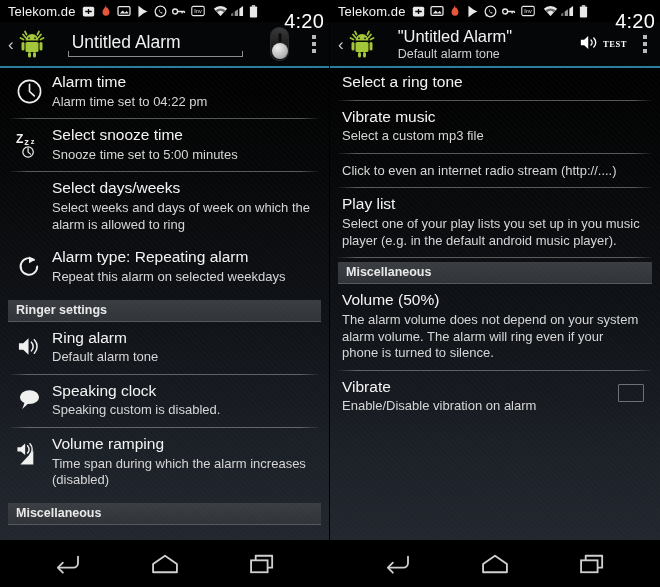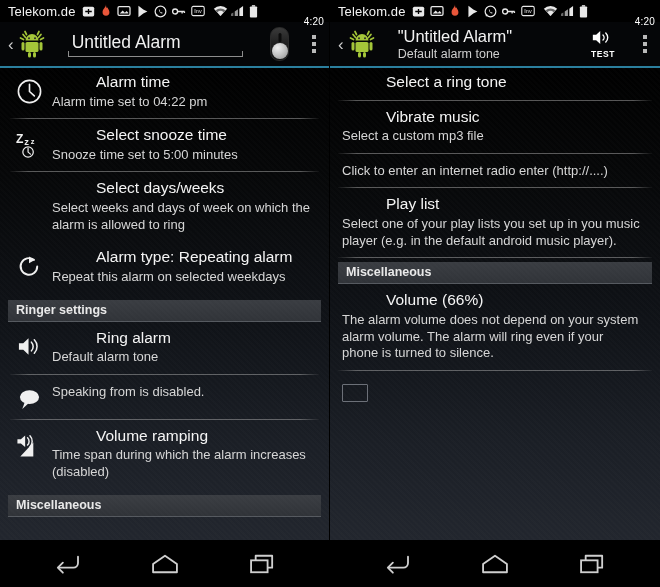--- a/index.html
+++ b/index.html
@@ -32,21 +32,21 @@
     padding: 0 5px 0 8px;
     color: #e8e8e8;
     font-size: 12.5px;
     position: relative;
     z-index: 5;
   }
   .carrier { font-size: 13px; color: #f2f2f2; letter-spacing: .1px; }
   .sb-icons { display: flex; align-items: center; gap: 5px; margin-left: 7px; flex: 1; }
   .sb-ic { display: inline-flex; align-items: center; justify-content: center; }
   .sb-ic svg { display: block; }
-  .clock { font-size: 10px; color: #fff; margin-left: 4px; letter-spacing: .2px; margin-top: 20px; }
+  .clock { font-size: 20px; color: #fff; margin-left: 4px; letter-spacing: .2px; margin-top: 20px; }
 
   
   .actionbar {
     height: 44px;
     background: #050608;
     display: flex;
     align-items: center;
     padding: 0 2px 0 4px;
     position: relative;
     z-index: 4;
@@ -98,22 +98,22 @@
     position: absolute; left: 50%; top: 5px; transform: translateX(-50%);
     width: 3px; height: 9px; border-radius: 2px; background: #0c0c0c;
   }
   .toggle .knob {
     position: absolute; left: 50%; bottom: 1px; transform: translateX(-50%);
     width: 16px; height: 16px; border-radius: 50%;
     background: radial-gradient(circle at 35% 30%, #efefef 0%, #bdbdbd 55%, #8c8c8c 100%);
   }
 
   .testbtn {
-    display: flex; flex-direction: column; align-items: center; justify-content: center;
-    width: 46px; margin-right: 6px; color: #fff;
+    display: flex; align-items: center; justify-content: center;
+    width: 46px; margin-right: 6px; color: #fff; font-family: Liberation Serif, serif;
   }
   .testbtn .lbl { font-size: 8.5px; font-weight: bold; letter-spacing: .6px; margin-top: -1px; }
 
   .overflow {
     width: 26px; height: 44px;
     display: flex; flex-direction: column; align-items: center; justify-content: center;
     gap: 3px;
   }
   .overflow i { width: 4px; height: 4px; background: #b9b9b9; display: block; }
 
@@ -139,21 +139,21 @@
     padding: 7px 10px 8px 6px;
   }
   .row .ico {
     flex: 0 0 46px; width: 46px;
     display: flex; align-items: flex-start; justify-content: center;
     padding-top: 5px;
   }
   .row.noicon .ico { flex: 0 0 46px; }
   .row .txtcol { flex: 1; min-width: 0; padding-right: 4px; }
   .row .title {
-    font-size: 15.5px; color: #f4f4f4; line-height: 1.2; font-weight: 400; margin-left: 44px;
+    font-size: 15.5px; color: #f4f4f4; line-height: 1.2; font-weight: 400;
   }
   .row .sub {
     font-size: 13px; color: #d6d6d6; line-height: 1.28; margin-top: 2px;
   }
   .sep {
     height: 1px;
     margin: 0 10px 0 10px;
     background: linear-gradient(90deg, rgba(150,150,150,.05) 0%, rgba(170,170,170,.5) 6%, rgba(170,170,170,.5) 94%, rgba(150,150,150,.05) 100%);
   }
   .sep.full { margin: 0 8px; }
@@ -374,21 +374,22 @@
       <div class="sep"></div>
 
       <div class="row">
         <span class="ico">
           <svg width="27" height="24" viewBox="0 0 28 25">
             <ellipse cx="14" cy="10.5" rx="10" ry="7.2" fill="#f0f0f0"></ellipse>
             <path d="M9 16l-2.5 7L13 17z" fill="#f0f0f0"></path>
           </svg>
         </span>
         <div class="txtcol">
-          <div class="sub">Speaking from is disabled.</div>
+          <div class="title">Speaking clock</div>
+          <div class="sub">Speaking custom is disabled.</div>
         </div>
       </div>
       <div class="sep"></div>
 
       <div class="row">
         <span class="ico">
           <svg width="28" height="27" viewBox="0 0 28 28">
             <path d="M2 7.5h3.6L10 3.5v12L5.6 12H2z" fill="#f0f0f0"></path>
             <path d="M12.5 6a5.2 5.2 0 010 7.5" stroke="#f0f0f0" stroke-width="1.5" fill="none" stroke-linecap="round"></path>
             <path d="M15 4a8.4 8.4 0 010 11.5" stroke="#f0f0f0" stroke-width="1.5" fill="none" stroke-linecap="round"></path>
@@ -553,44 +554,48 @@
       <div class="row">
         <div class="txtcol">
           <div class="title">Vibrate music</div>
           <div class="sub">Select a custom mp3 file</div>
         </div>
       </div>
       <div class="sep full"></div>
 
       <div class="row">
         <div class="txtcol">
-          <div class="sub">Click to enter an internet radio enter (http://....)</div>
+          <div class="sub">Click to even an internet radio stream (http://....)</div>
         </div>
       </div>
       <div class="sep full"></div>
 
       <div class="row">
         <div class="txtcol">
           <div class="title">Play list</div>
           <div class="sub">Select one of your play lists you set up in you music player (e.g. in the default android music player).</div>
         </div>
       </div>
       <div class="sep full"></div>
 
       <div class="section flush">Miscellaneous</div>
 
       <div class="row">
         <div class="txtcol">
-          <div class="title">Volume (66%)</div>
+          <div class="title">Volume (50%)</div>
           <div class="sub">The alarm volume does not depend on your system alarm volume. The alarm will ring even if your phone is turned to silence.</div>
         </div>
       </div>
       <div class="sep full"></div>
 
       <div class="row">
+        <div class="txtcol">
+          <div class="title">Vibrate</div>
+          <div class="sub">Enable/Disable vibration on alarm</div>
+        </div>
         <span class="chk"></span>
       </div>
 
     </div>
 
     <div class="navbar">
       <span class="navbtn">
         <svg width="28" height="22" viewBox="0 0 30 24">
             <path d="M27 4v7a5 5 0 01-5 5H6" stroke="#cfcfcf" stroke-width="2" fill="none" stroke-linecap="round"></path>
             <path d="M10.5 10.5L5 16l5.5 5.5" stroke="#cfcfcf" stroke-width="2" fill="none" stroke-linecap="round" stroke-linejoin="round"></path>

